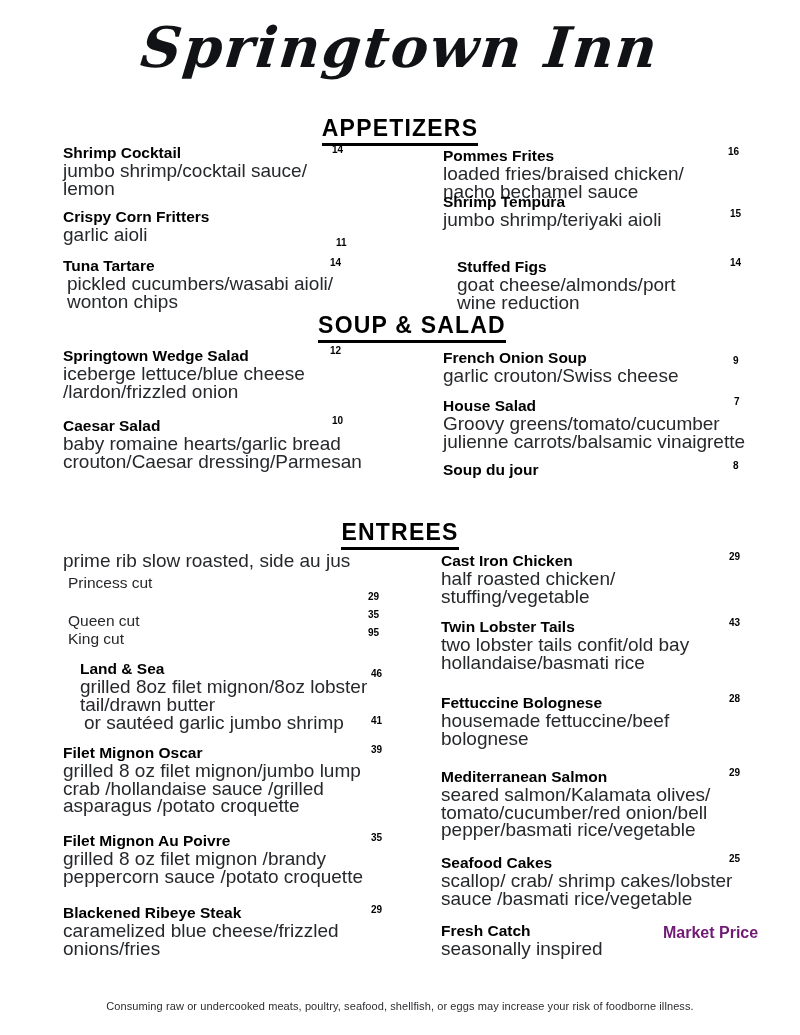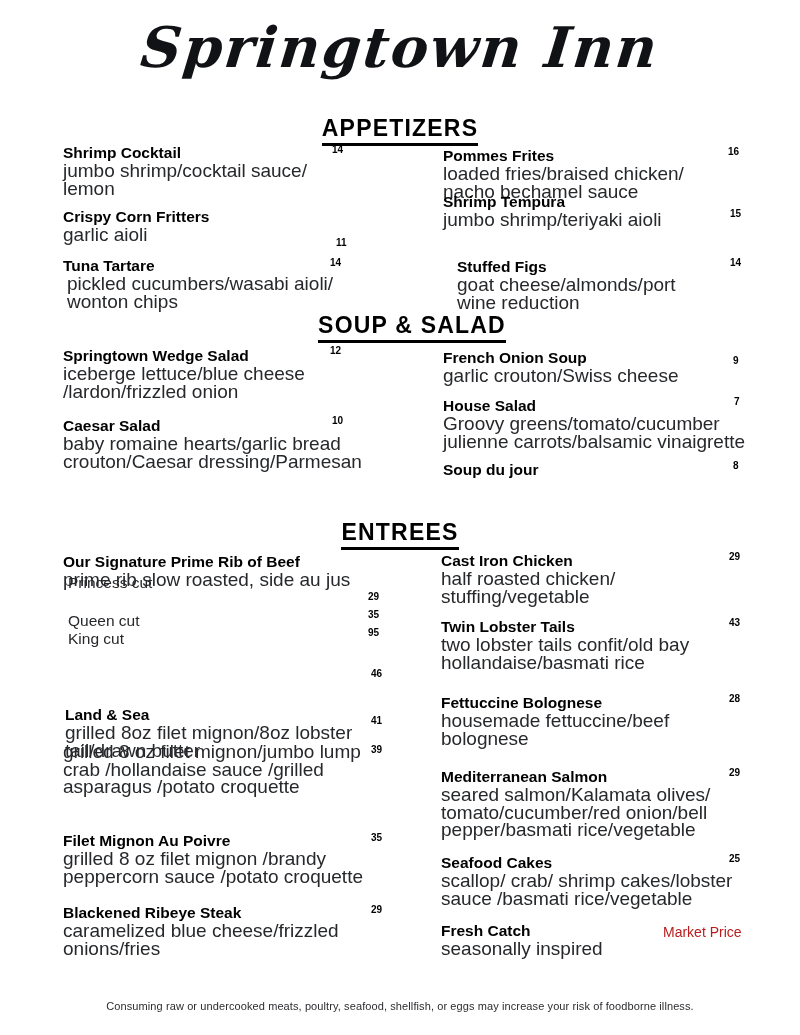--- a/index.html
+++ b/index.html
@@ -80,23 +80,23 @@
   }
   .subitem {
     position: absolute;
     font-size: 15.5px;
     line-height: 21px;
     color: #26282b;
     white-space: nowrap;
   }
   .market-price {
     position: absolute;
-    font-weight: 400;
-    font-size: 14px;
-    color: #b91c1c;
+    font-weight: 700;
+    font-size: 16px;
+    color: #701a75;
     white-space: nowrap;
   }
 
   
   .footer-note {
     position: absolute;
     left: 0;
     top: 1000px;
     width: 800px;
     text-align: center;
@@ -181,38 +181,39 @@
 <div class="item" style="left:443px; top:460px;">
   <div class="item-name">Soup du jour</div>
 </div>
 <div class="price" style="left:733px; top:460px;">8</div>
 
 <div class="section-header" id="hdr-entrees">
   <span>ENTREES</span>
 </div>
 
 <div class="item" style="left:63px; top:552px;">
-  <div class="item-name">Our Signature Prime Rib of Beef</div>
   <div class="item-desc">prime rib slow roasted, side au jus</div>
 </div>
 <div class="subitem" style="left:68px; top:572px;">Princess cut</div>
 <div class="price" style="left:368px; top:591px;">29</div>
 <div class="subitem" style="left:68px; top:610px;">Queen cut</div>
 <div class="price" style="left:368px; top:609px;">35</div>
 <div class="subitem" style="left:68px; top:628px;">King cut</div>
 <div class="price" style="left:368px; top:627px;">95</div>
 
-<div class="item" style="left:65px; top:659px;margin-top:46px;">
+<div class="item" style="left:80px; top:659px;">
   <div class="item-name">Land &amp; Sea</div>
   <div class="item-desc">grilled 8oz filet mignon/8oz lobster<br>tail/drawn butter</div>
+  <div class="item-desc" style="padding-left:4px; padding-top:1px;">or sautéed garlic jumbo shrimp</div>
 </div>
 <div class="price" style="left:371px; top:668px;">46</div>
 <div class="price" style="left:371px; top:715px;">41</div>
 
 <div class="item" style="left:63px; top:743px;">
+  <div class="item-name">Filet Mignon Oscar</div>
   <div class="item-desc">grilled 8 oz filet mignon/jumbo lump<br>crab /hollandaise sauce /grilled<br>asparagus /potato croquette</div>
 </div>
 <div class="price" style="left:371px; top:744px;">39</div>
 
 <div class="item" style="left:63px; top:831px;">
   <div class="item-name">Filet Mignon Au Poivre</div>
   <div class="item-desc">grilled 8 oz filet mignon /brandy<br>peppercorn sauce /potato croquette</div>
 </div>
 <div class="price" style="left:371px; top:832px;">35</div>
 

